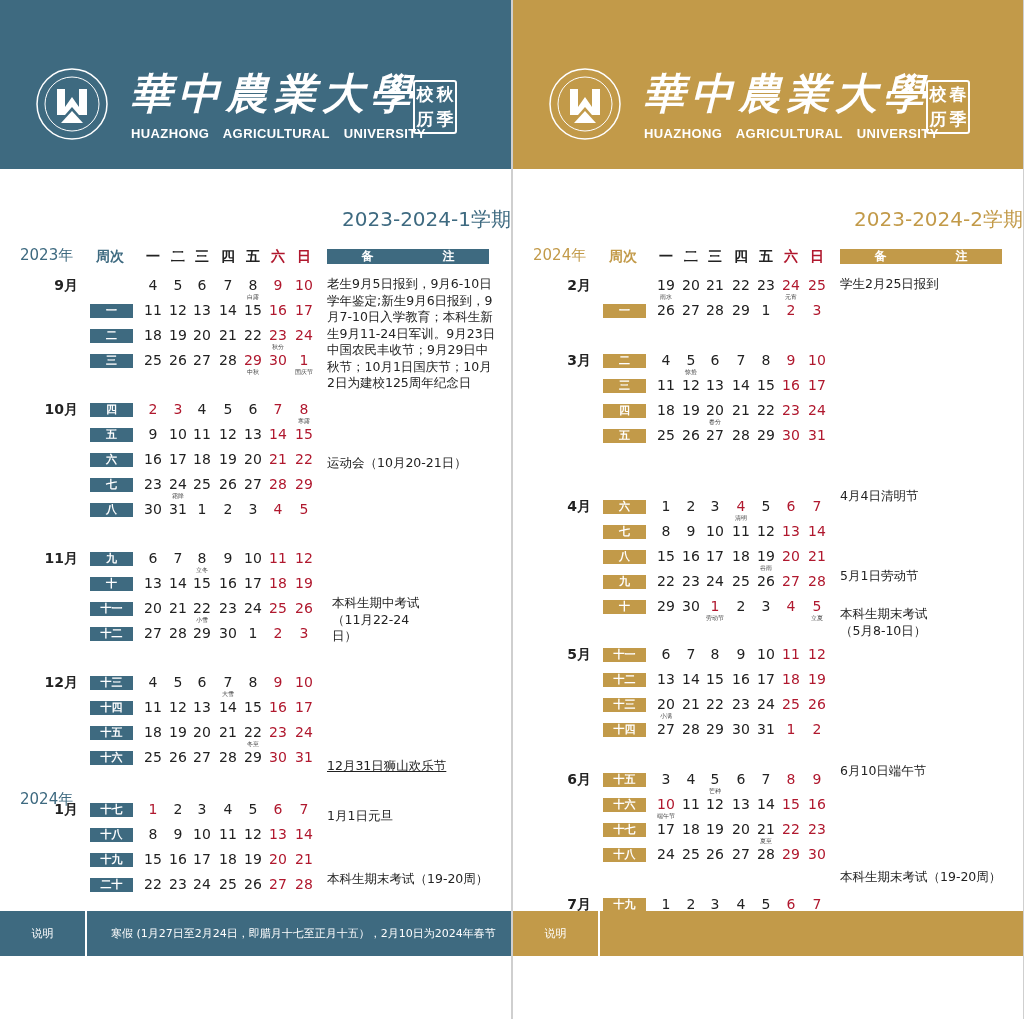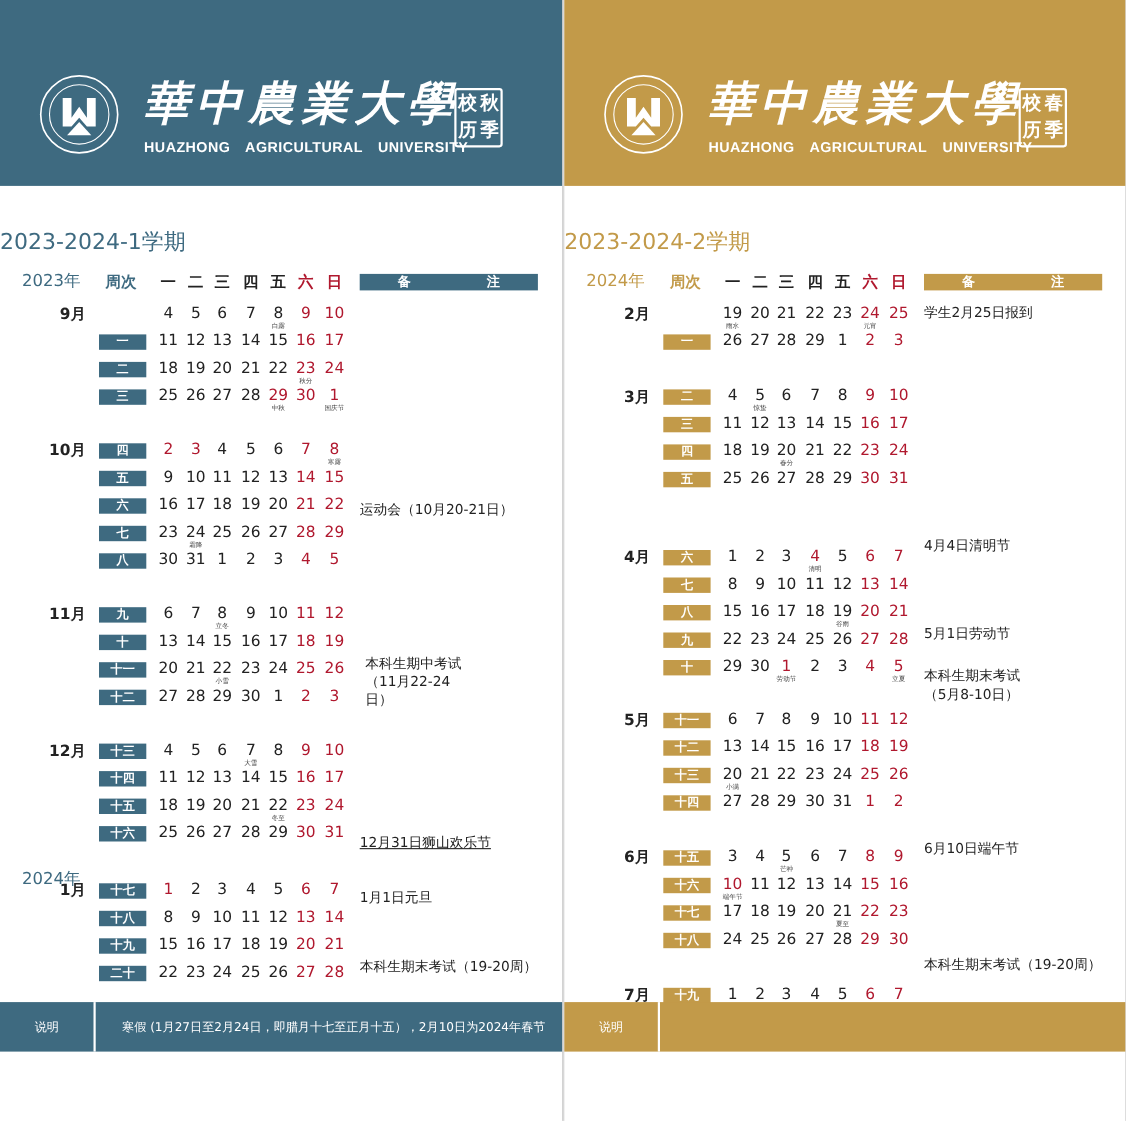--- a/index.html
+++ b/index.html
@@ -6,21 +6,21 @@
   html, body { width: 1024px; height: 1019px; background: #ffffff; overflow: hidden; }
   body { font-family: "DejaVu Sans", "Liberation Sans", sans-serif; color: #333; position: relative; }
   .panel { position: absolute; top: 0; width: 512px; height: 1019px; background: #fff; }
   .panel.left { left: 0; border-right: 1px solid #cfcfcf; }
   .panel.right { left: 512px; border-right: 1px solid #cfcfcf; border-left: 1px solid #cfcfcf; }
   .header { position: absolute; left: 0; top: 0; width: 100%; height: 169px; }
   .header .logo { position: absolute; left: 35px; top: 67px; width: 74px; height: 74px; }
   .header .name-cn { position: absolute; left: 130px; top: 66px; font-family: "DejaVu Serif", serif; font-size: 42px; color: #fff; letter-spacing: 6px; font-style: italic; font-weight: bold; }
   .header .name-en { position: absolute; left: 131px; top: 126px; font-family: "Liberation Sans", sans-serif; font-size: 13px; color: #fff; font-weight: bold; letter-spacing: 0.4px; word-spacing: 10px; }
   .header .seal { position: absolute; left: 413px; top: 80px; width: 44px; height: 54px; border: 2px solid #fff; border-radius: 3px; display: grid; grid-template-columns: 1fr 1fr; grid-template-rows: 1fr 1fr; color: #fff; font-weight: bold; font-size: 17px; line-height: 1; text-align: center; align-items: center; }
-  .term-title { position: absolute; left: 0; width: 100%; top: 206px; text-align: left; font-size: 20px; }
+  .term-title { position: absolute; left: 0; width: 100%; top: 206px; text-align: right; font-size: 20px; }
   .year-label { position: absolute; font-size: 15px; font-weight: normal; }
   .month-label { position: absolute; left: 38px; width: 40px; text-align: right; font-size: 14px; font-weight: bold; color: #222; }
   .week-badge { position: absolute; left: 90px; width: 43px; height: 14px; color: #fff; font-size: 11px; font-weight: bold; text-align: center; line-height: 14px; }
   .day { position: absolute; width: 26px; text-align: center; font-size: 14px; line-height: 16px; color: #222; }
   .day.red { color: #b0182e; }
   .day .sub { display: block; font-size: 6px; line-height: 7px; color: #444; white-space: nowrap; margin-left: -10px; margin-right: -10px; }
   .weekdays span { position: absolute; width: 26px; text-align: center; font-size: 14px; font-weight: bold; color: #222; top: 0; }
   .weekdays span.red { color: #b0182e; }
   .remark-head { position: absolute; left: 327px; top: 249px; width: 162px; height: 15px; color: #fff; font-size: 12px; font-weight: bold; display: flex; justify-content: space-around; align-items: center; }
   .note { position: absolute; left: 327px; font-size: 12.5px; line-height: 16.5px; color: #222; width: 170px; }
@@ -240,20 +240,21 @@
       <div class="day" style="left: 140px; top: 876px;"><span>22</span></div>
       <div class="day" style="left: 165px; top: 876px;"><span>23</span></div>
       <div class="day" style="left: 189px; top: 876px;"><span>24</span></div>
       <div class="day" style="left: 215px; top: 876px;"><span>25</span></div>
       <div class="day" style="left: 240px; top: 876px;"><span>26</span></div>
       <div class="day red" style="left: 265px; top: 876px;"><span>27</span></div>
       <div class="day red" style="left: 291px; top: 876px;"><span>28</span></div>
     </div>
   <div class="year-label" style="left:20px;top:790px;">2024年</div>
 
+  <div class="note" style="top:276px;">老生9月5日报到，9月6-10日学年鉴定;新生9月6日报到，9月7-10日入学教育；本科生新生9月11-24日军训。9月23日中国农民丰收节；9月29日中秋节；10月1日国庆节；10月2日为建校125周年纪念日</div>
   <div class="note" style="top:455px;">运动会（10月20-21日）</div>
   <div class="note" style="top:595px;left:332px;width:100px;">本科生期中考试（11月22-24日）</div>
   <div class="note" style="top:758px;text-decoration:underline;">12月31日狮山欢乐节</div>
   <div class="note" style="top:808px;">1月1日元旦</div>
   <div class="note" style="top:871px;width:180px;">本科生期末考试（19-20周）</div>
 
   <div class="footer">
     <div class="flabel">说明</div>
     <div class="ftext">寒假 (1月27日至2月24日，即腊月十七至正月十五），2月10日为2024年春节</div>
   </div>

